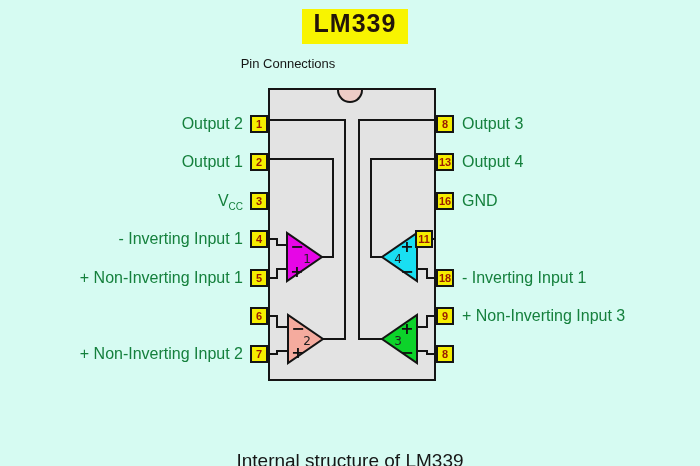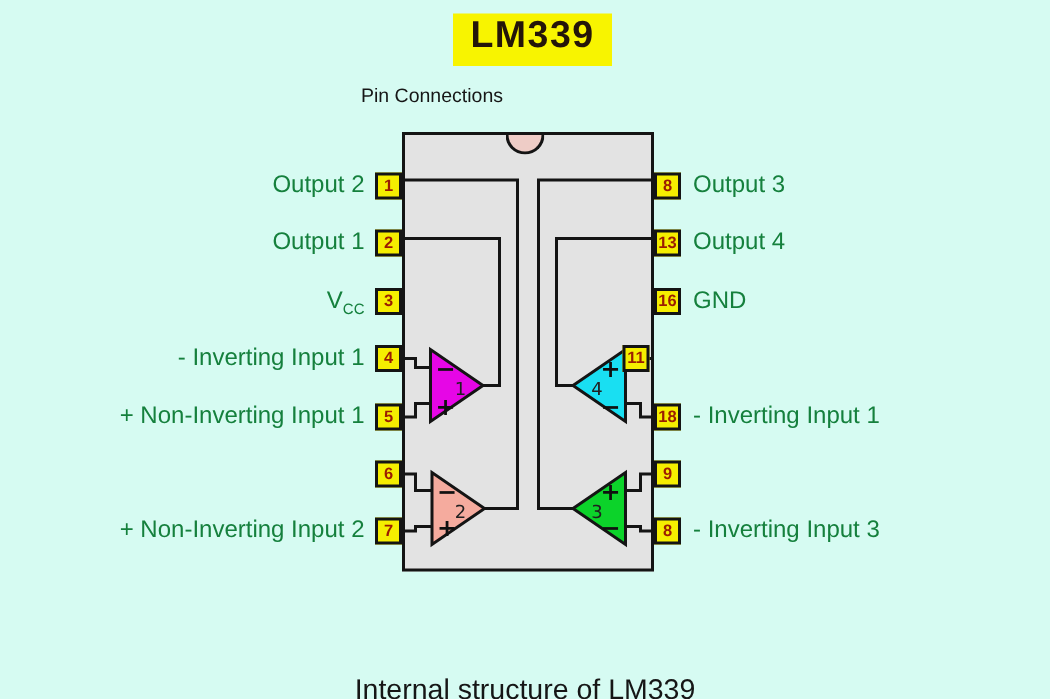--- a/index.html
+++ b/index.html
@@ -104,21 +104,21 @@
   <span class="pin-label pl" style="top:152px">Output 1</span>
   <span class="pin-label pl" style="top:191px"><span>V</span><sub>CC</sub></span>
   <span class="pin-label pl" style="top:229px">- Inverting Input 1</span>
   <span class="pin-label pl" style="top:268px">+ Non-Inverting Input 1</span>
   <span class="pin-label pl" style="top:344px">+ Non-Inverting Input 2</span>
 
   <span class="pin-label pr" style="top:114px">Output 3</span>
   <span class="pin-label pr" style="top:152px">Output 4</span>
   <span class="pin-label pr" style="top:191px">GND</span>
   <span class="pin-label pr" style="top:268px">- Inverting Input 1</span>
-  <span class="pin-label pr" style="top:344px">- Inverting Input 3</span>
+  <span class="pin-label pr" style="top:306px">+ Non-Inverting Input 3</span>
 
   <span class="pin-box" style="left:250px;top:115px">1</span>
   <span class="pin-box" style="left:250px;top:153px">2</span>
   <span class="pin-box" style="left:250px;top:192px">3</span>
   <span class="pin-box" style="left:250px;top:230px">4</span>
   <span class="pin-box" style="left:250px;top:269px">5</span>
   <span class="pin-box" style="left:250px;top:307px">6</span>
   <span class="pin-box" style="left:250px;top:345px">7</span>
 
   <span class="pin-box" style="left:436px;top:115px">8</span>

